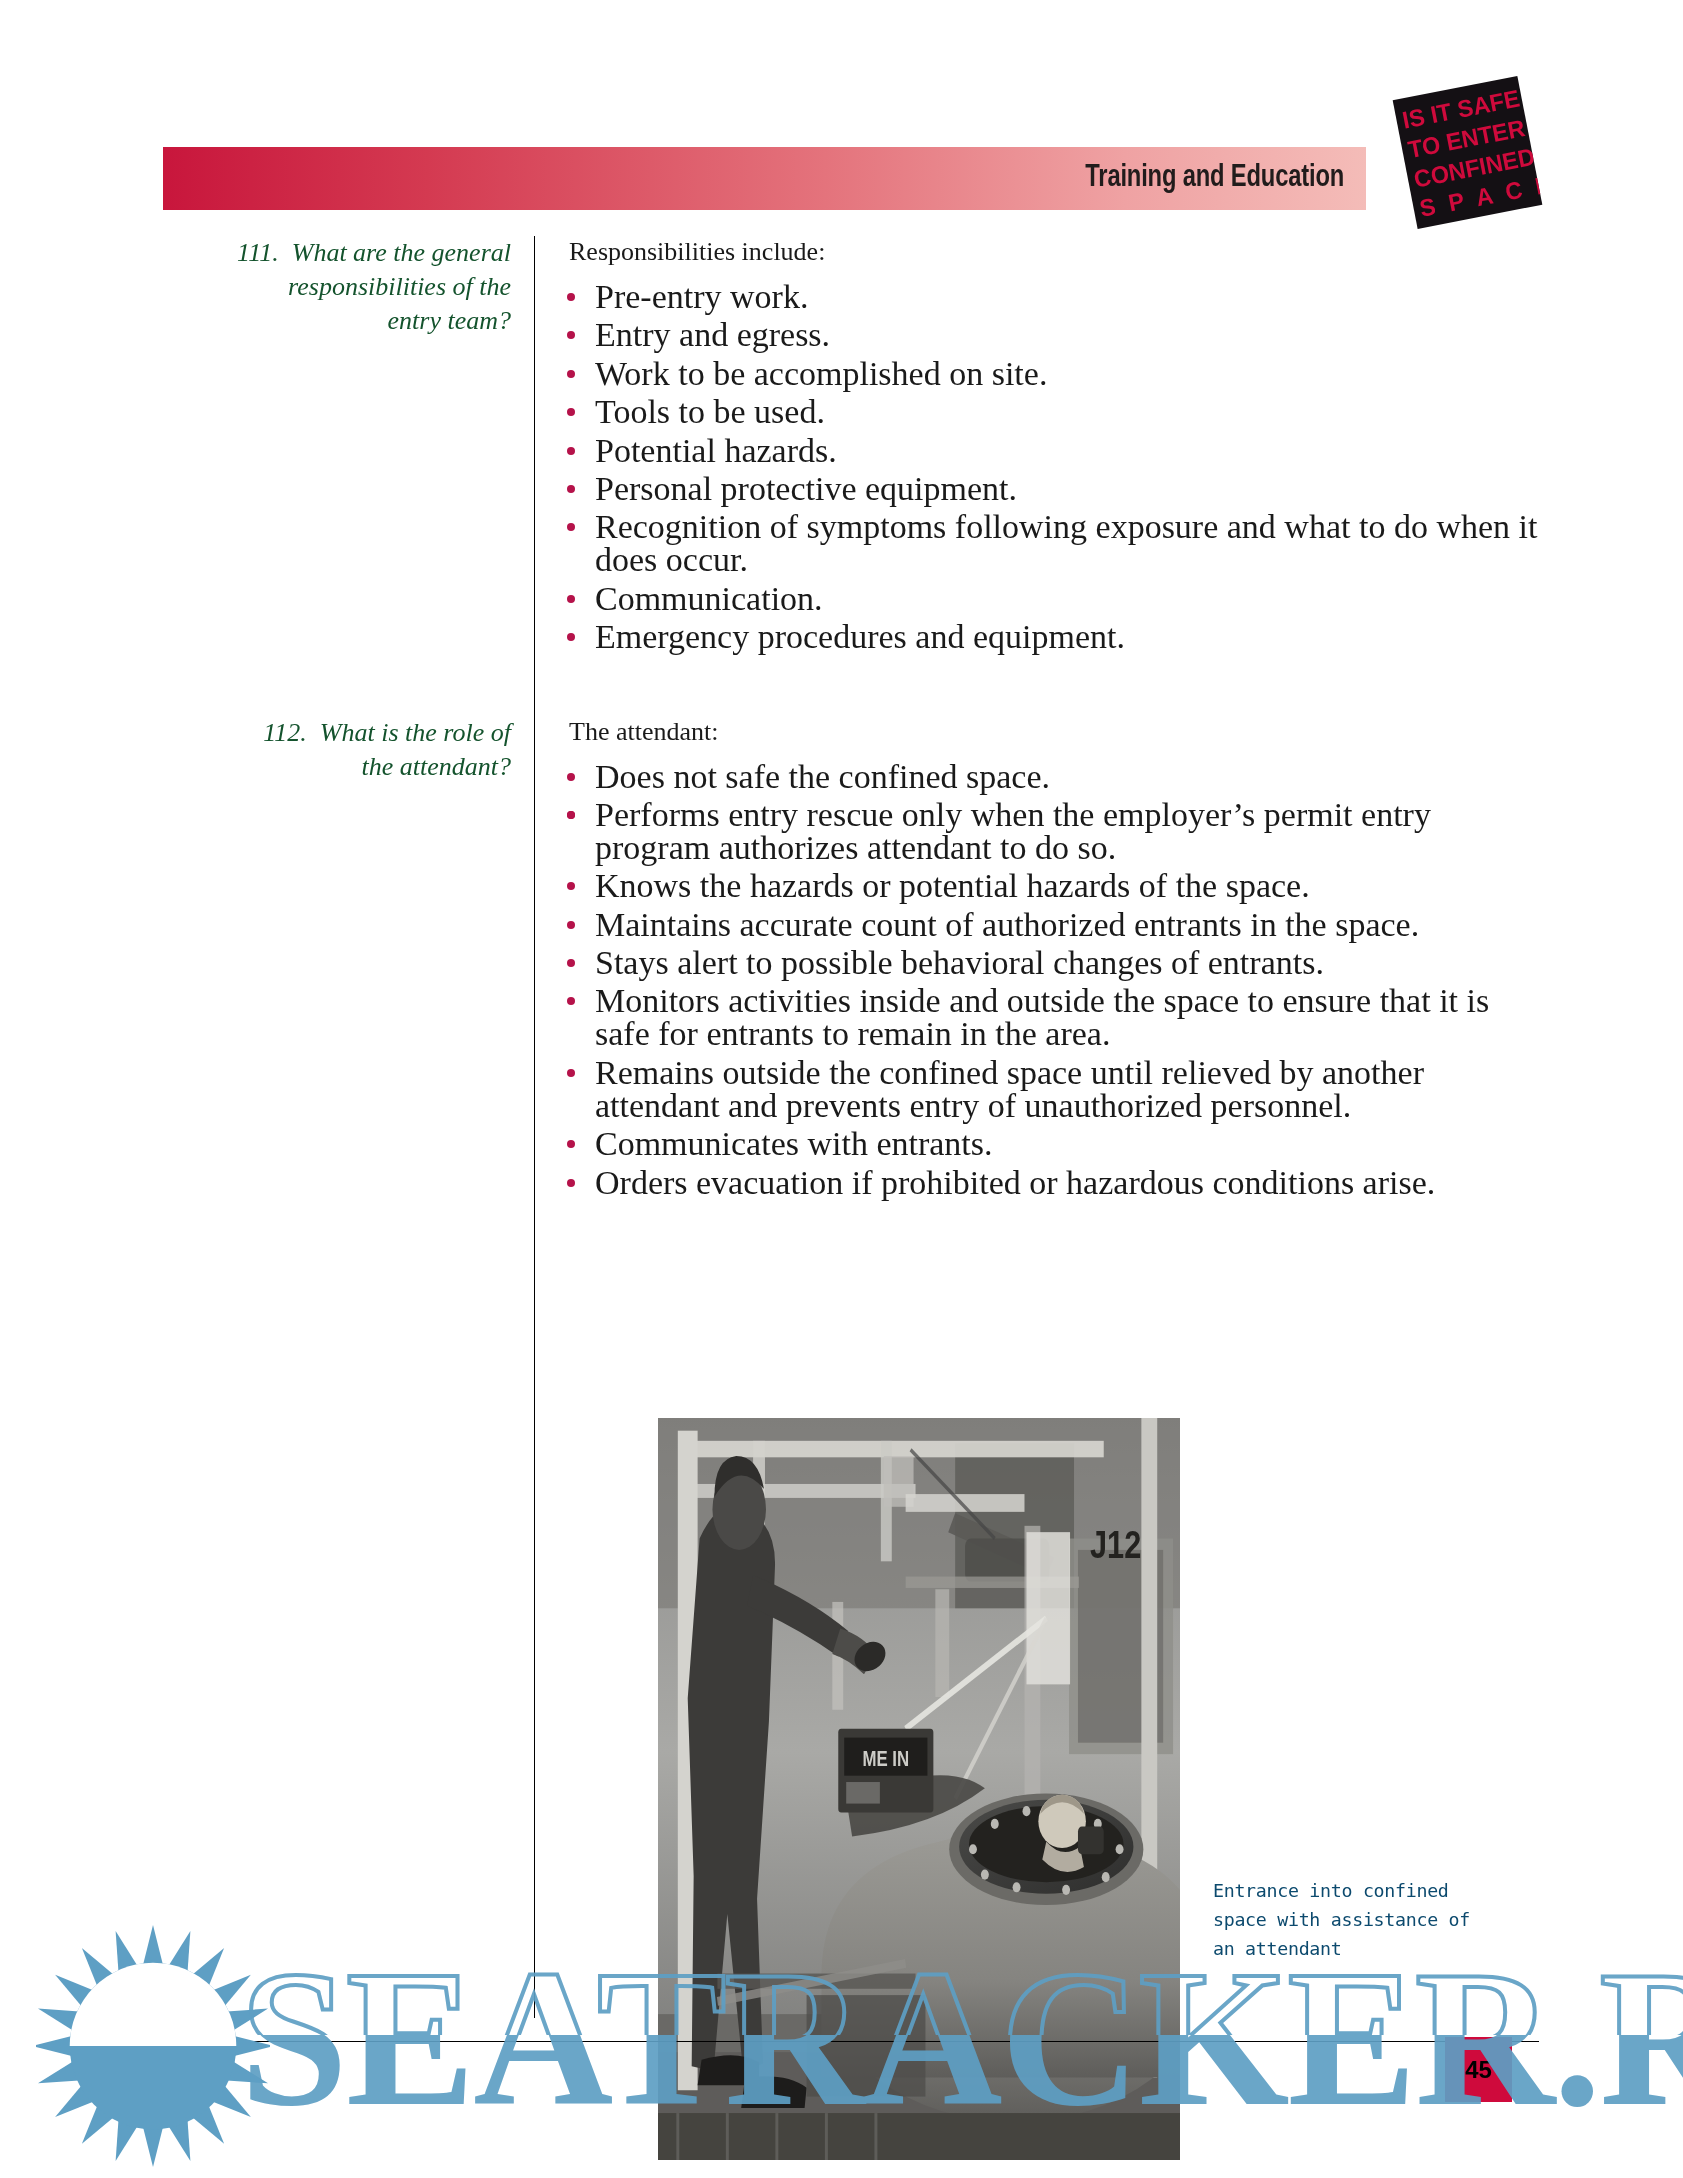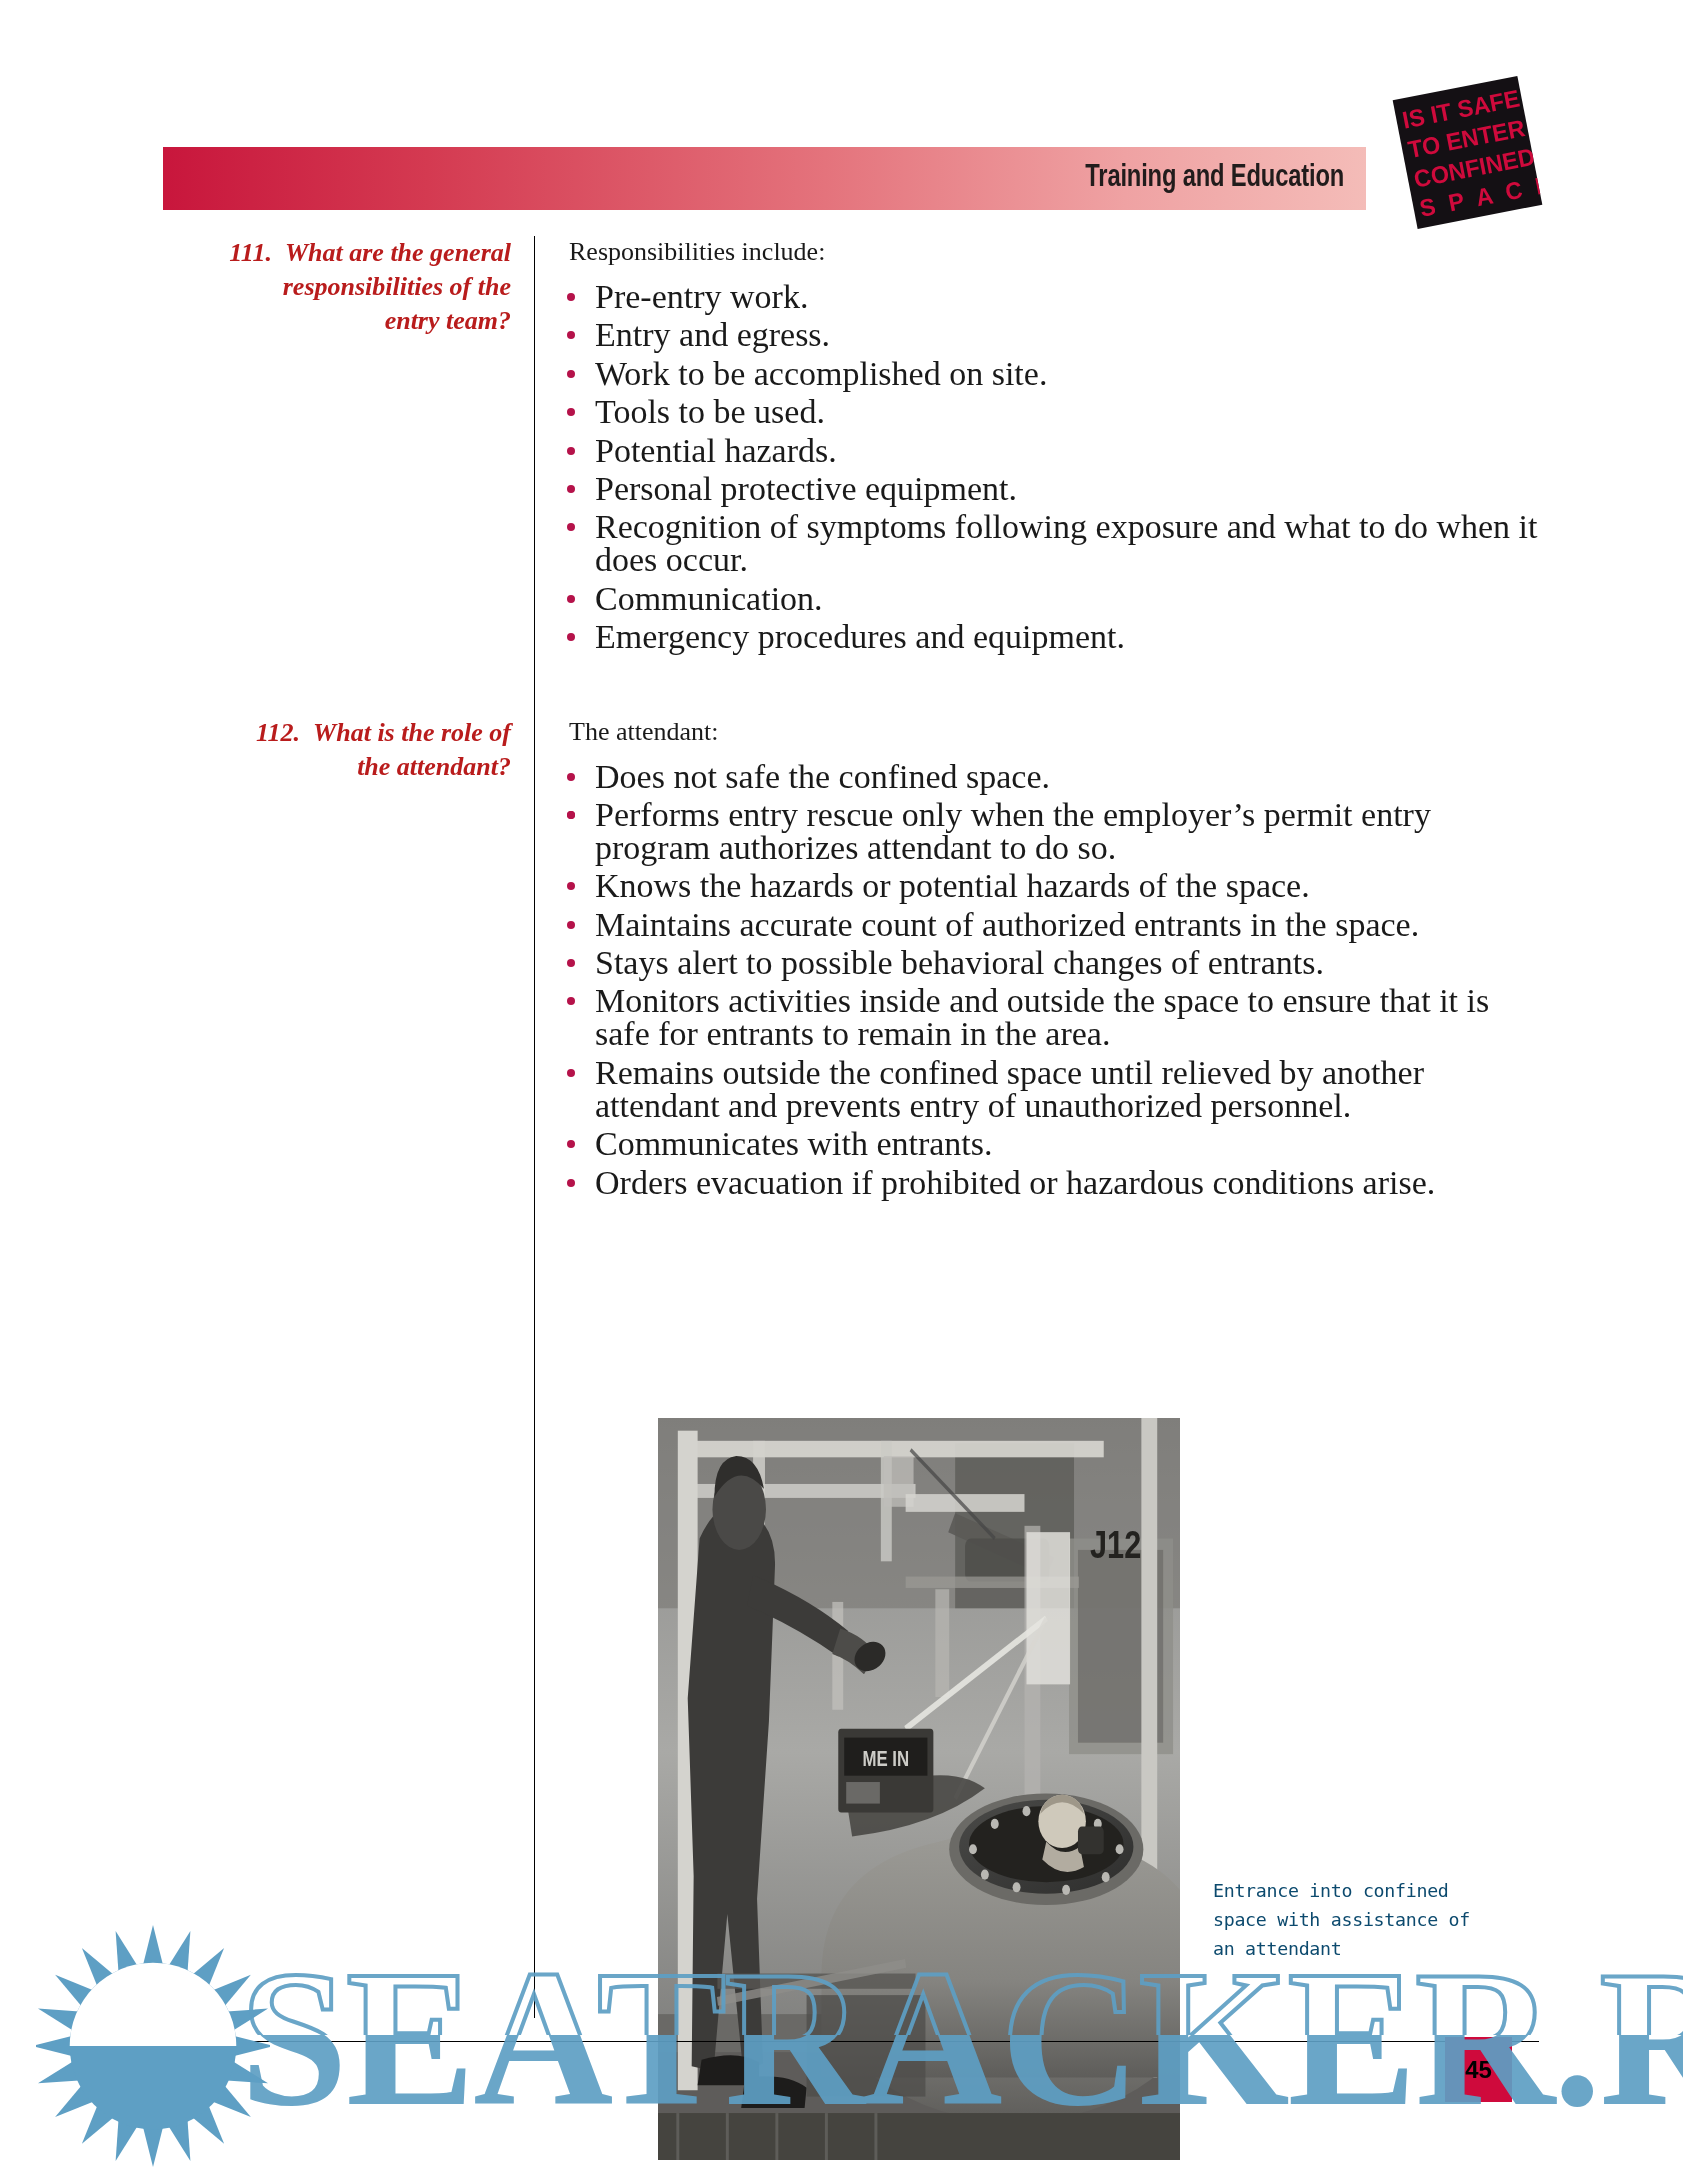--- a/index.html
+++ b/index.html
@@ -86,24 +86,24 @@
   }
   .q-col.noborder { border-right: none; }
   .a-col {
     flex: 1;
     box-sizing: border-box;
     padding-left: 26px;
   }
 
   .question {
     font-style: italic;
-    font-weight: bold;
+    font-weight: normal;
     font-size: 26px;
     line-height: 34px;
-    color: #b91c1c;
+    color: #14532d;
     white-space: pre-line;
   }
 
   .lead {
     font-size: 26px;
     line-height: 32px;
     margin: 0 0 12px 10px;
   }
 
   ul.bullets {

